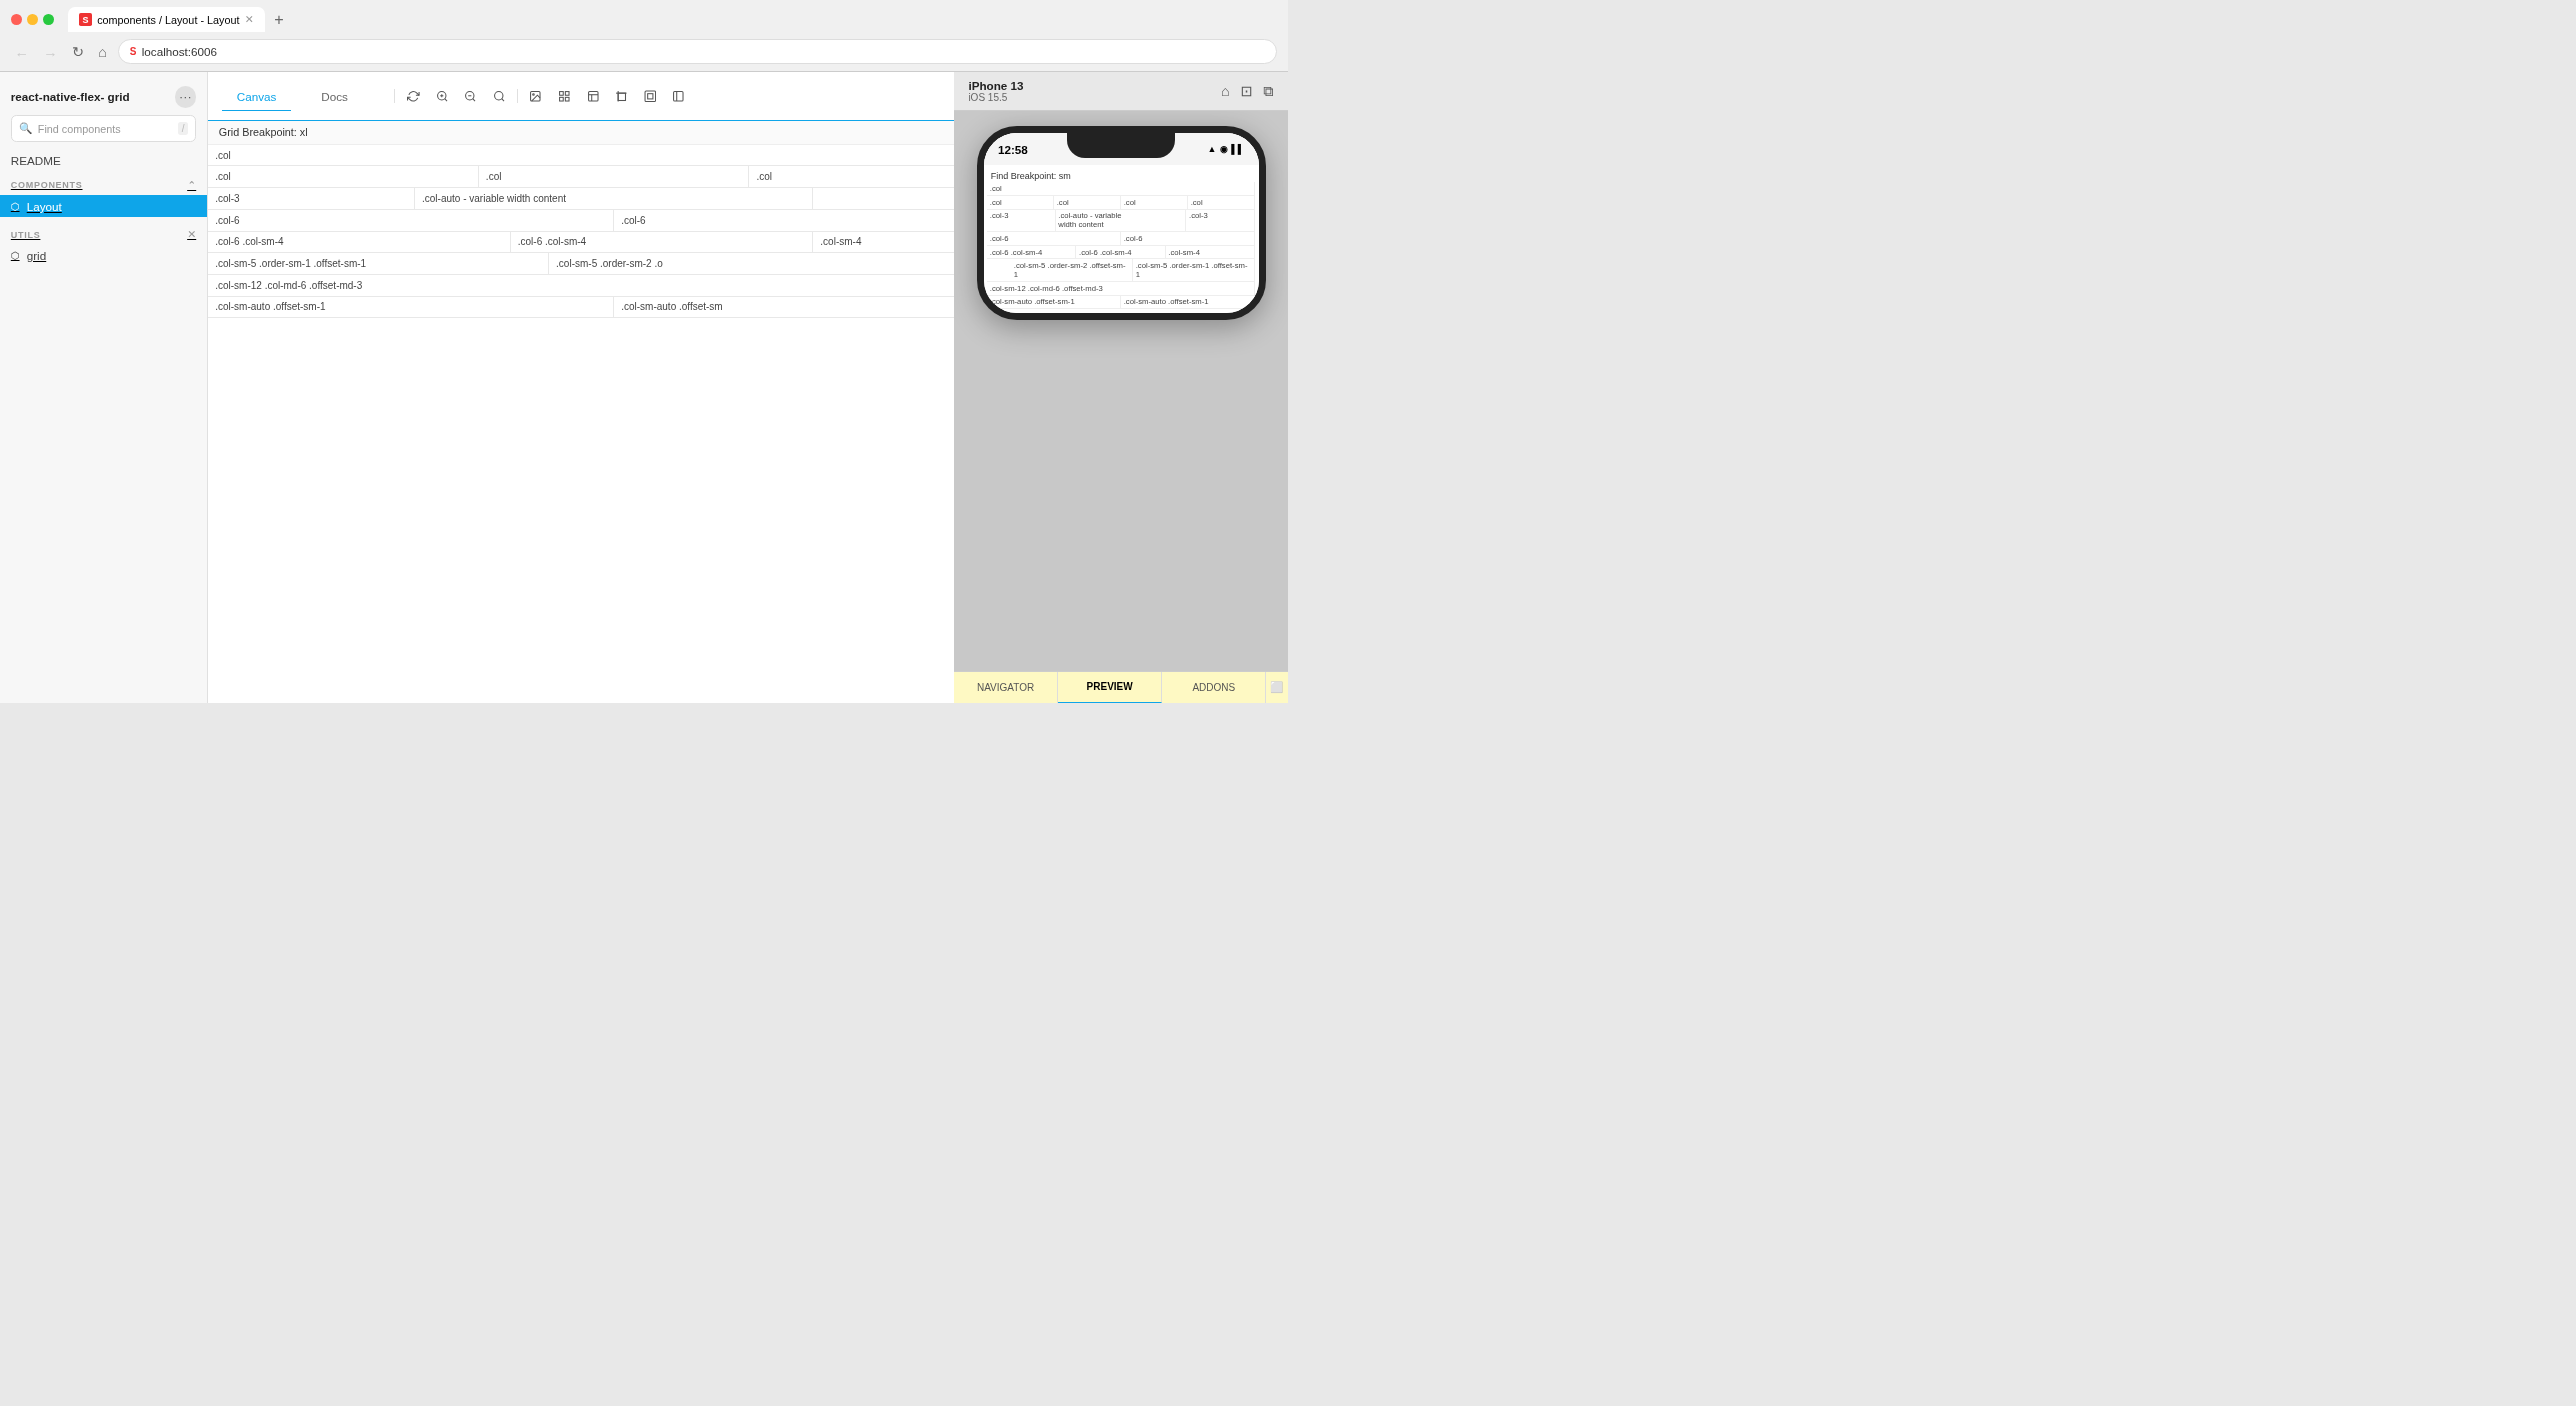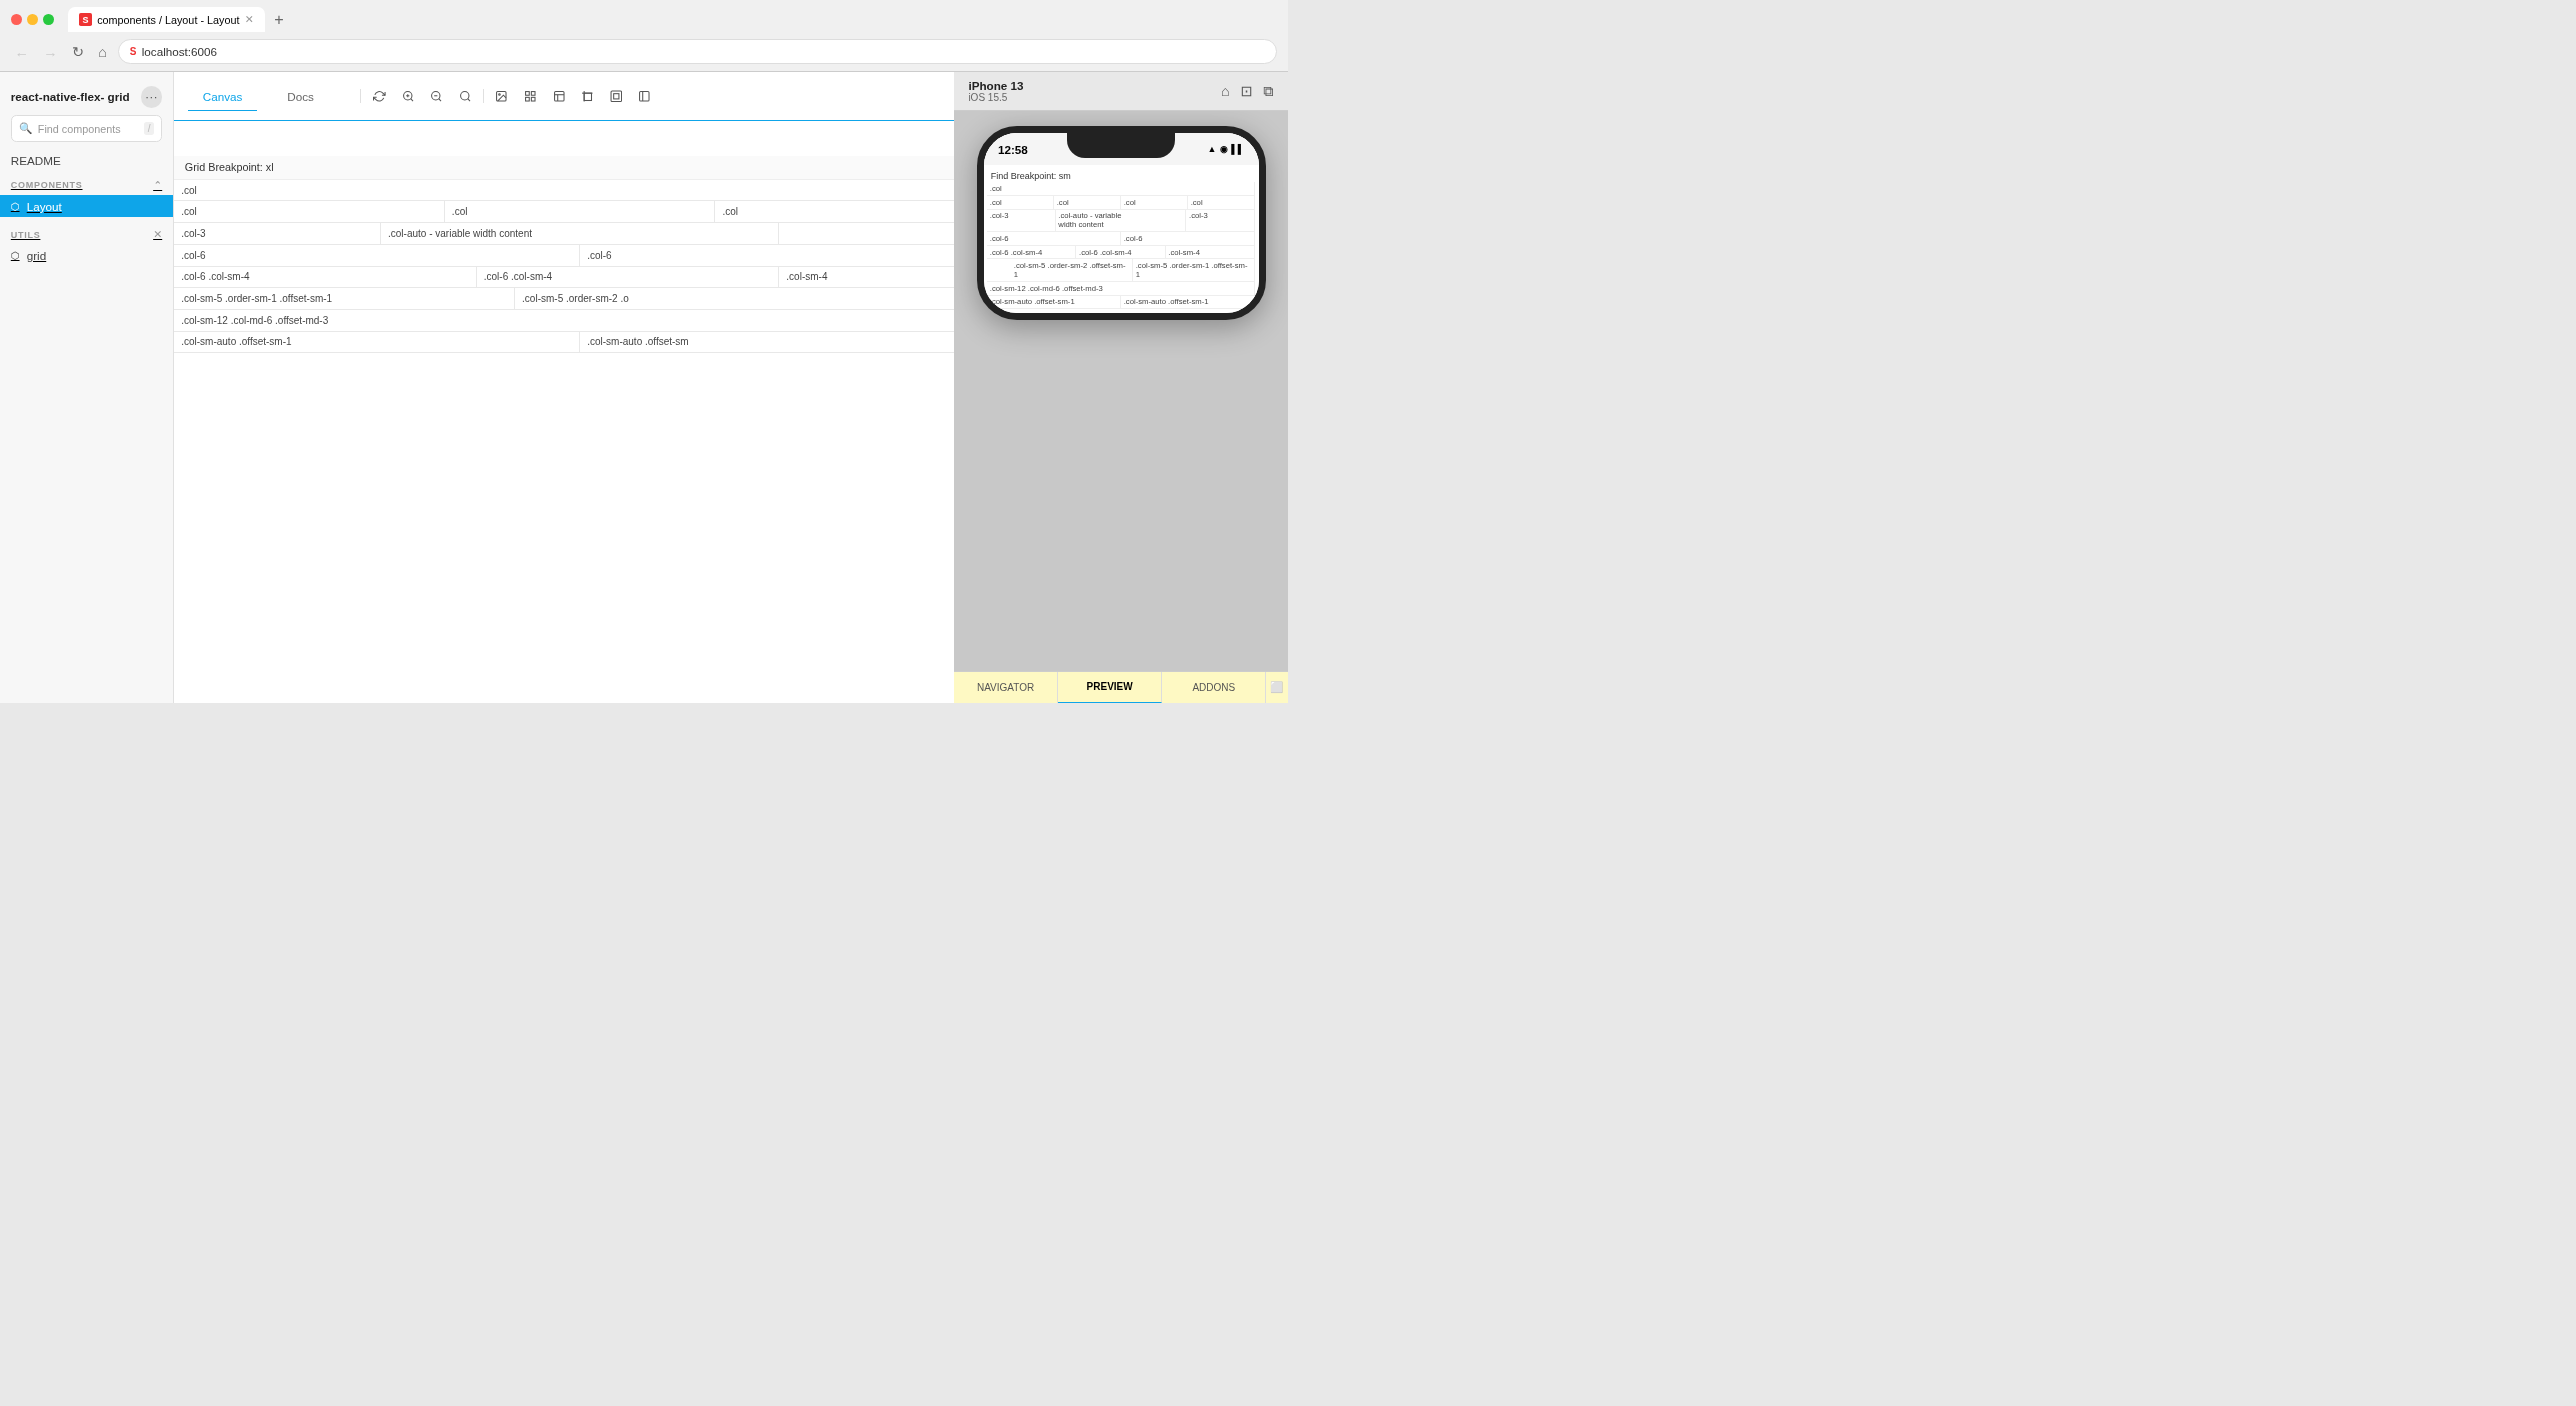--- a/index.html
+++ b/index.html
@@ -94,21 +94,21 @@
     }
 
     
     .app-layout {
       display: flex;
       height: calc(703px - 72px);
     }
 
     
     .sidebar {
-      width: 174px;
+      width: 208px;
       background: #f7f7f7;
       border-right: 0.9px solid #e0e0e0;
       display: flex;
       flex-direction: column;
       flex-shrink: 0;
     }
     .sidebar-header {
       padding: 14.4px 10.8px 7.2px;
       display: flex;
       align-items: center;
@@ -242,21 +242,20 @@
     }
     .canvas-content {
       flex: 1;
       overflow: auto;
       padding: 0;
     }
     .grid-canvas {
       min-width: 812px;
       font-size: 10px;
       color: #333;
-      margin-top: 35px;
     }
     .grid-breakpoint-label {
       padding: 5.4px 10.8px;
       font-size: 10.8px;
       color: #333;
       background: #fafafa;
       border-bottom: 0.9px solid #eee;
     }
     .grid-row {
       display: flex;

